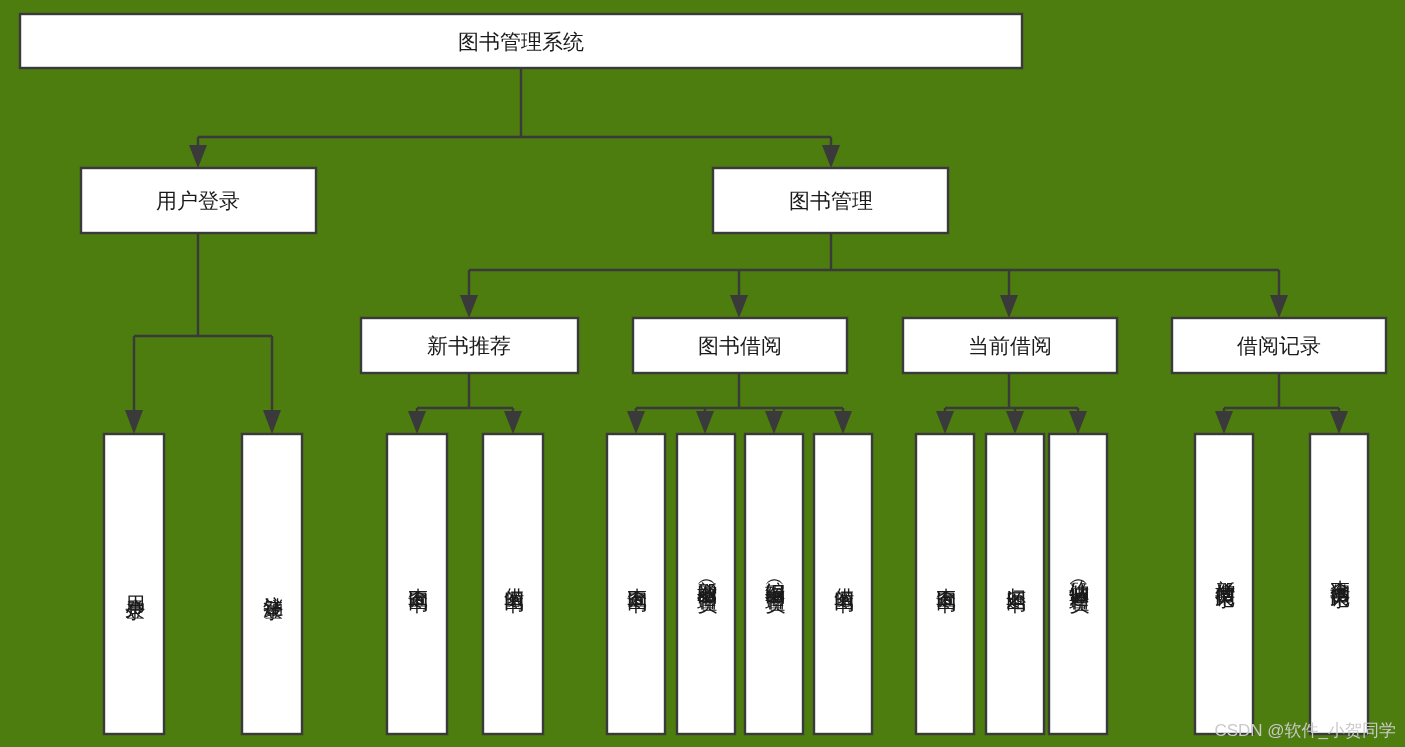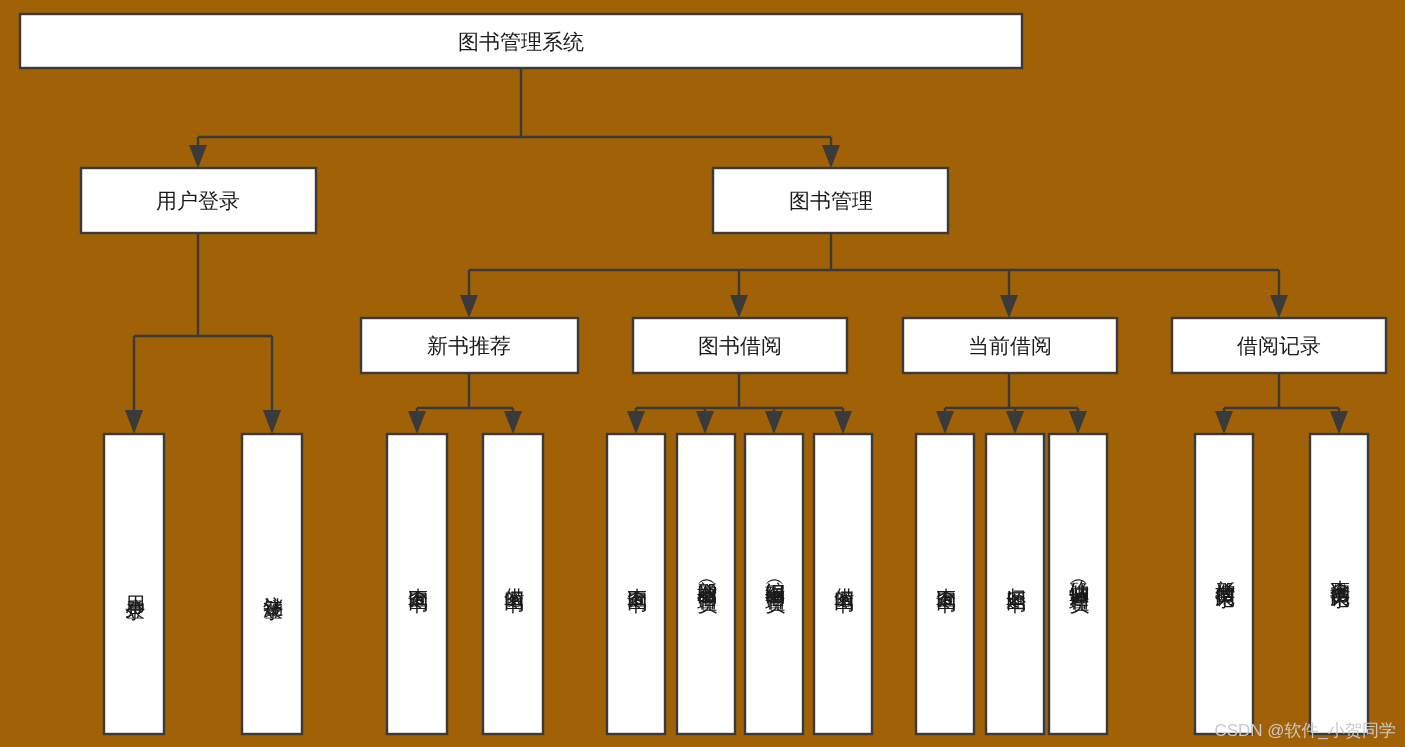--- a/index.html
+++ b/index.html
@@ -7,21 +7,21 @@
     padding: 0;
     background: #ffffff;
   }
   body {
     font-family: "Liberation Sans", "DejaVu Sans", sans-serif;
   }
   #canvas {
     position: relative;
     width: 1405px;
     height: 747px;
-    background: #a16207;
+    background: #4d7c0f;
     overflow: hidden;
   }
   svg#diagram {
     position: absolute;
     left: 0;
     top: 0;
     width: 1405px;
     height: 747px;
     display: block;
   }

